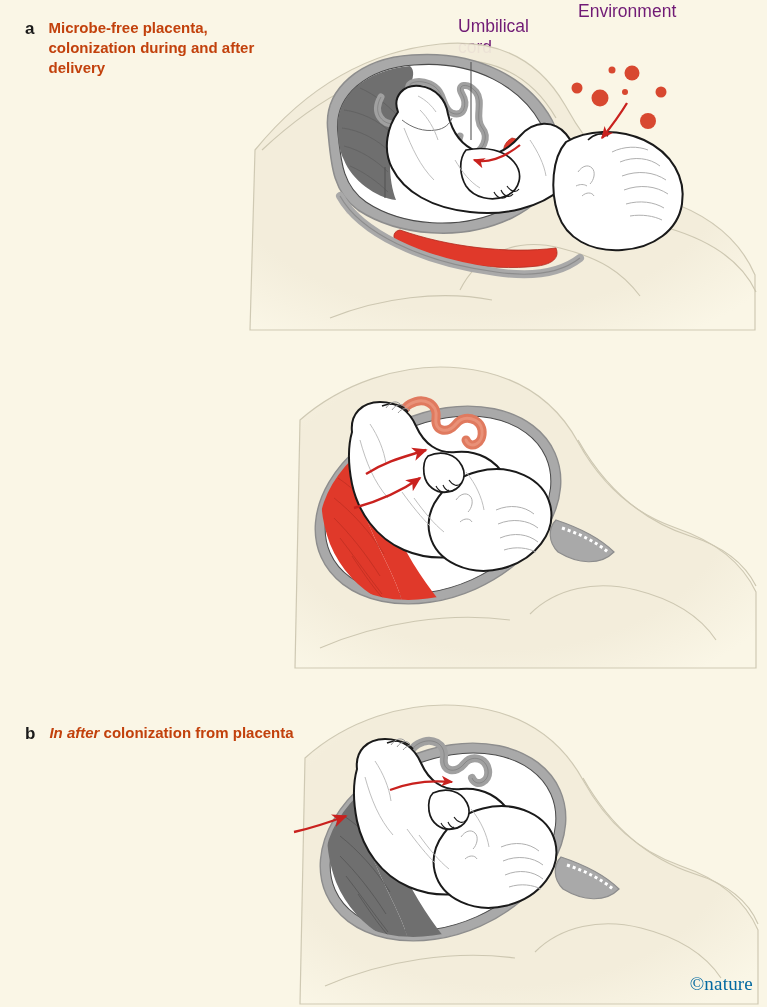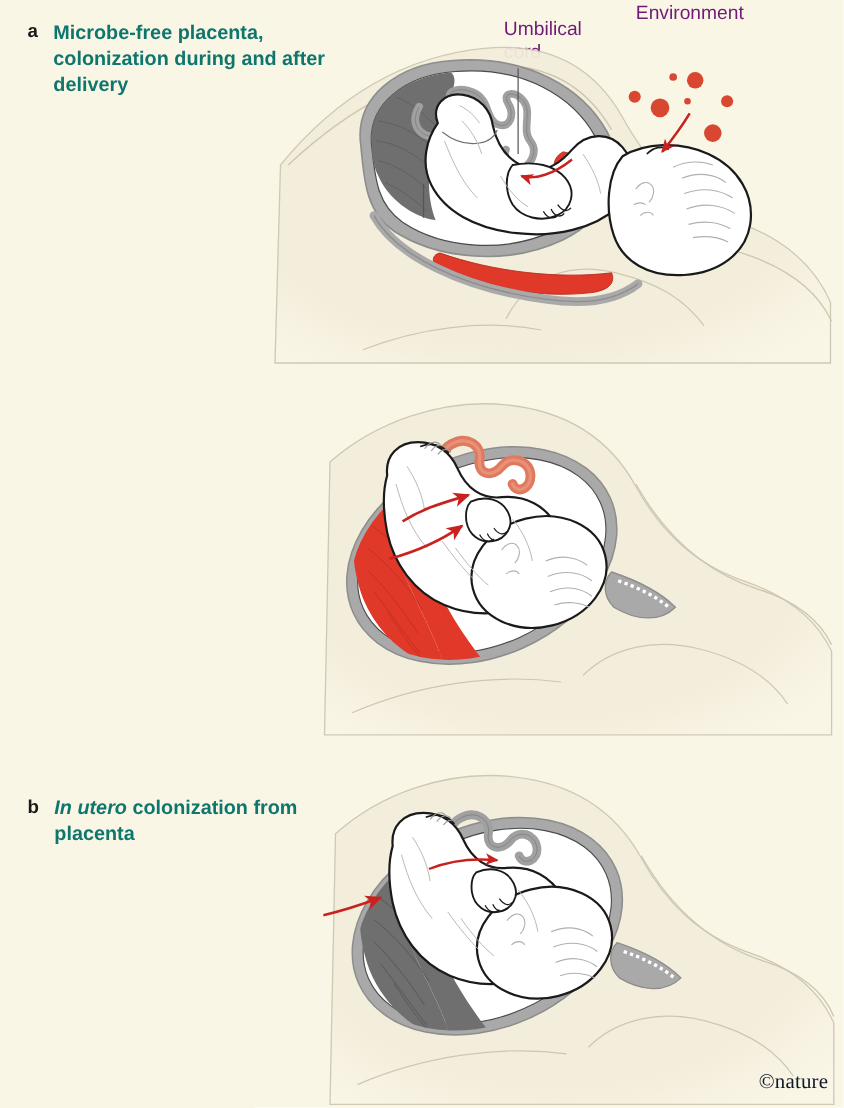--- a/index.html
+++ b/index.html
@@ -26,22 +26,22 @@
     gap: 14px;
   }
   .caption-letter {
     font-weight: bold;
     font-size: 17px;
     color: #1a1a1a;
     line-height: 1.32;
   }
   .caption-text {
     font-weight: bold;
-    font-size: 18px;
-    color: #0f766e;
+    font-size: 15px;
+    color: #c2410c;
     line-height: 1.32;
     max-width: 250px;
   }
   .caption-text i { font-style: italic; }
 
   #cap-a { left: 25px; top: 18px; }
   #cap-b { left: 25px; top: 383px; }
 
   .anno {
     position: absolute;
@@ -58,21 +58,21 @@
     position: absolute; left: 0; top: 0;
     width: 767px; height: 1007px;
     pointer-events: none;
   }
 
   #credit {
     position: absolute;
     right: 14px; bottom: 12px;
     font-family: "Liberation Serif", serif;
     font-size: 19px;
-    color: #0f172a;
+    color: #0369a1;
     letter-spacing: .2px;
   }
 </style>
 </head>
 <body>
 
 <div id="figure">
 
   <div class="panel" id="panel-a">
     <div class="caption" id="cap-a">
@@ -85,21 +85,21 @@
     <div class="anno" id="anno-umbilical">Umbilical
 cord</div>
     <div class="anno" id="anno-environment">Environment</div>
     <div class="anno" id="anno-placenta">Placenta</div>
   </div>
 
   <div class="panel" id="panel-b">
     <div class="caption" id="cap-b">
       <span class="caption-letter">b</span>
       <span class="caption-text">
-        <i>In utero</i>
+        <i>In after</i>
         <span> colonization from placenta</span>
       </span>
     </div>
   </div>
 
   <div class="panel" id="panel-c">
     
   </div>
 
   <svg class="svg-layer" viewBox="0 0 767 1007">

